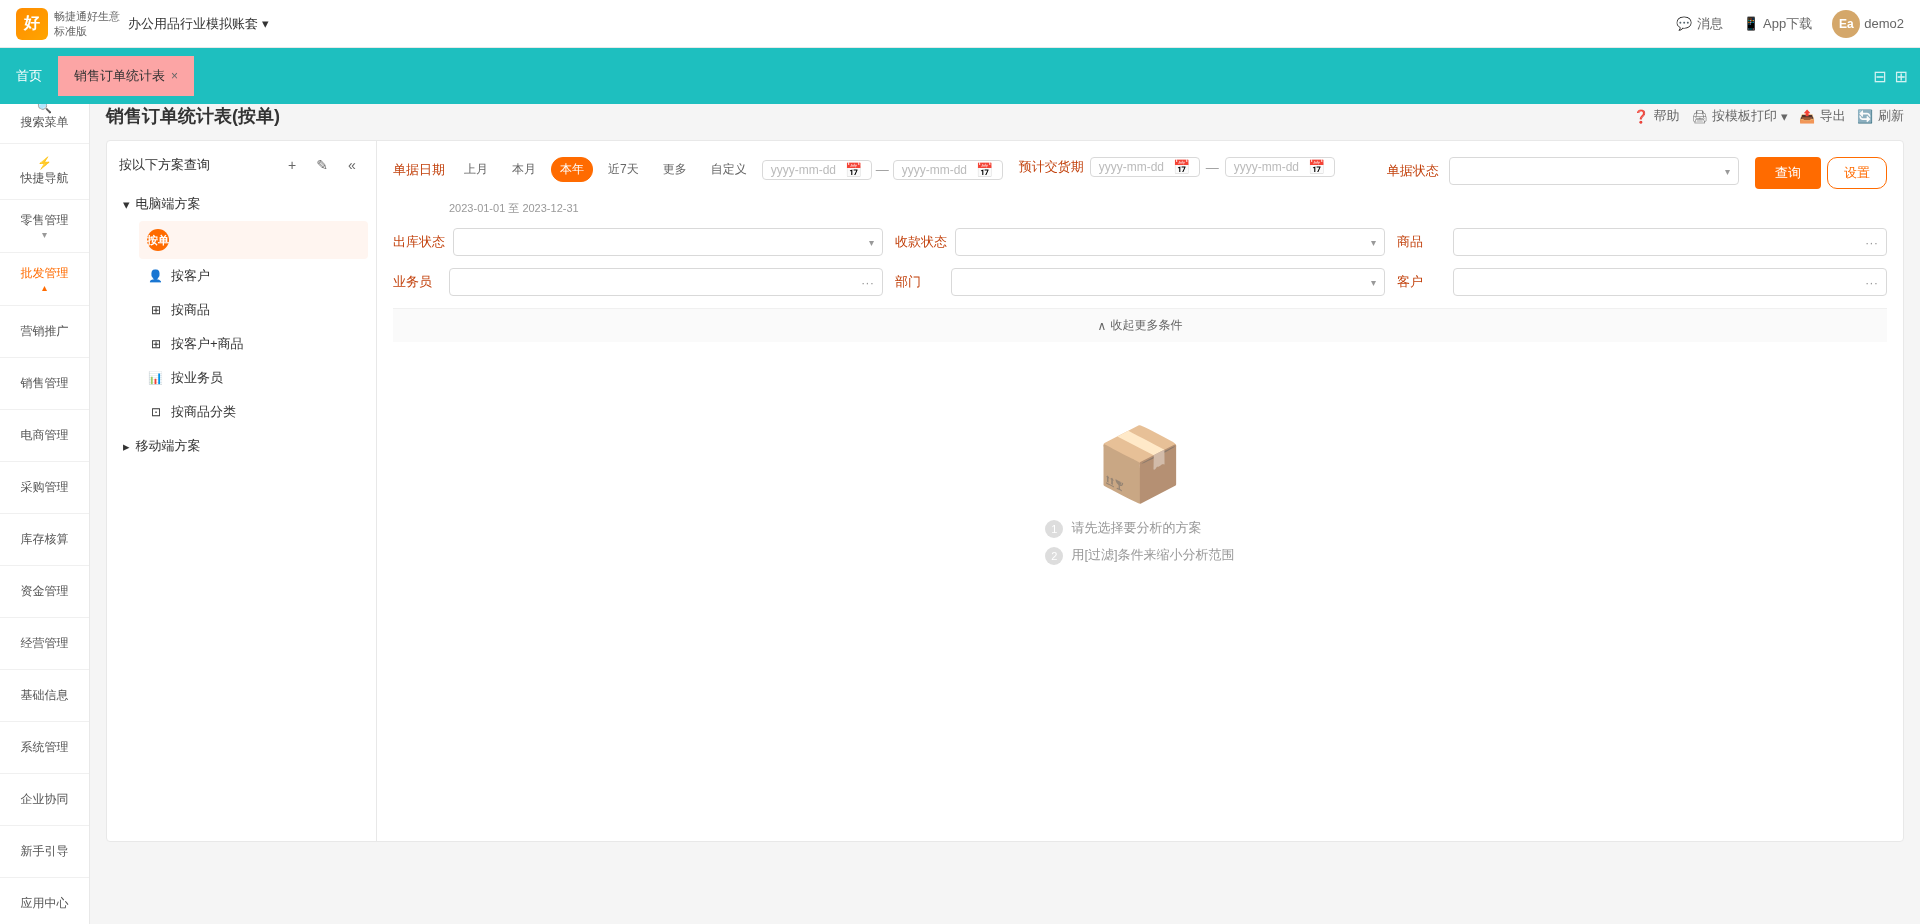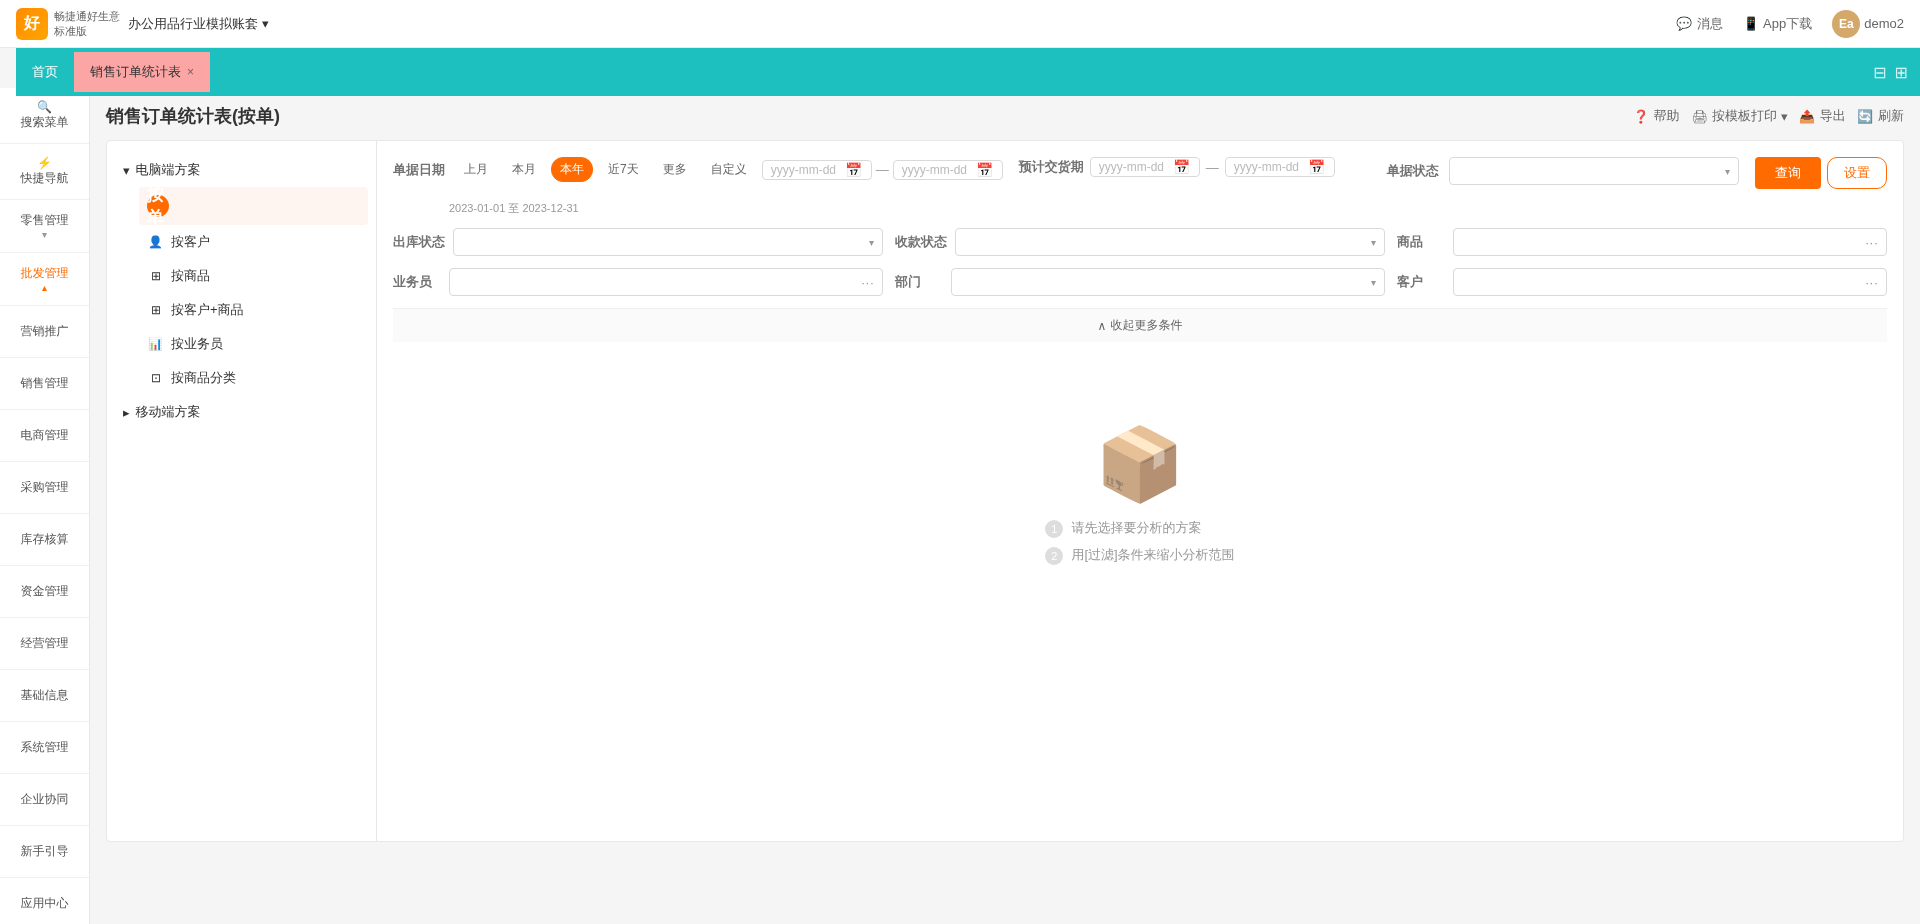--- a/index.html
+++ b/index.html
@@ -20,26 +20,26 @@
     .logo-box { display: flex; align-items: center; gap: 6px; cursor: pointer; }
     .logo-icon { width: 32px; height: 32px; background: linear-gradient(135deg, #ff8c00, #ffa500); border-radius: 6px; display: flex; align-items: center; justify-content: center; color: #fff; font-size: 16px; font-weight: bold; }
     .logo-text { font-size: 11px; color: #666; line-height: 1.3; }
     .app-title-dropdown { display: flex; align-items: center; gap: 4px; cursor: pointer; }
     .topbar-right { display: flex; align-items: center; gap: 20px; }
     .topbar-action { display: flex; align-items: center; gap: 4px; cursor: pointer; color: #666; font-size: 13px; }
     .user-avatar { width: 28px; height: 28px; background: #d4a76a; border-radius: 50%; display: flex; align-items: center; justify-content: center; color: #fff; font-size: 12px; font-weight: bold; }
 
     
     .tabs-bar {
-      height: 48px;
+      height: 56px;
       background: #1ebfbf;
       display: flex;
       align-items: center;
       padding: 0 0;
-      position: fixed; top: 48px; left: 16px; right: 0; z-index: 99;
+      position: fixed; top: 48px; left: 0; right: 0; z-index: 99;
     }
     .tab-item {
       height: 40px;
       display: flex;
       align-items: center;
       padding: 0 16px;
       cursor: pointer;
       font-size: 13px;
       color: rgba(255,255,255,0.85);
       gap: 6px;
@@ -136,29 +136,29 @@
       display: flex; align-items: center; gap: 6px; padding: 8px 8px;
       cursor: pointer; border-radius: 4px; font-size: 13px; color: #333;
     }
     .scheme-tree-item.selected { background: #fff5f0; color: #ff6b00; }
     .scheme-tree-group { margin: 0; }
     .scheme-tree-group-header {
       display: flex; align-items: center; gap: 6px; padding: 8px 8px;
       cursor: pointer; font-size: 13px; color: #333; font-weight: 500;
     }
     .scheme-icon { width: 18px; height: 18px; display: flex; align-items: center; justify-content: center; font-size: 12px; }
-    .selected-dot { width: 22px; height: 22px; background: #ff6b00; border-radius: 50%; display: flex; align-items: center; justify-content: center; color: #fff; font-size: 17px; font-weight: bold; }
+    .selected-dot { width: 22px; height: 22px; background: #ff6b00; border-radius: 50%; display: flex; align-items: center; justify-content: center; color: #fff; font-size: 11px; font-weight: bold; }
     .tree-indent { padding-left: 24px; }
 
     
     .right-panel { flex: 1; padding: 16px; }
 
     
     .filter-section { margin-bottom: 8px; }
-    .filter-label { font-size: 13px; color: #737373; white-space: nowrap; min-width: 56px; font-weight: bold; }
+    .filter-label { font-size: 13px; color: #c2410c; white-space: nowrap; min-width: 56px; }
     .date-group { display: flex; align-items: center; gap: 6px; }
     .date-quick-btn {
       padding: 3px 8px; border-radius: 3px; font-size: 12px; cursor: pointer;
       border: 1px solid transparent; color: #666;
     }
     .date-quick-btn.active { background: #ff6b00; color: #fff; border-color: #ff6b00; border-radius: 12px; }
     .date-input-group { display: flex; align-items: center; gap: 4px; }
     .date-input {
       height: 20px; border: 1px solid #d9d9d9; border-radius: 4px;
       padding: 0 8px; font-size: 12px; color: #999; width: 110px;
@@ -345,20 +345,34 @@
           <span>🔄</span>
           <span>刷新</span>
         </div>
       </div>
     </div>
 
     <div class="content-card">
       <div class="content-body">
 
         <div class="left-panel">
+          <div class="left-panel-header">
+            <span class="left-panel-title">按以下方案查询</span>
+            <div class="left-panel-actions">
+              <div class="icon-btn">
+                <span>+</span>
+              </div>
+              <div class="icon-btn">
+                <span>✎</span>
+              </div>
+              <div class="icon-btn">
+                <span>«</span>
+              </div>
+            </div>
+          </div>
 
           <div class="scheme-tree">
 
             <div class="scheme-tree-group">
               <div class="scheme-tree-group-header">
                 <span>▾</span>
                 <span>电脑端方案</span>
               </div>
               <div class="tree-indent">
                 <div class="scheme-tree-item selected">

